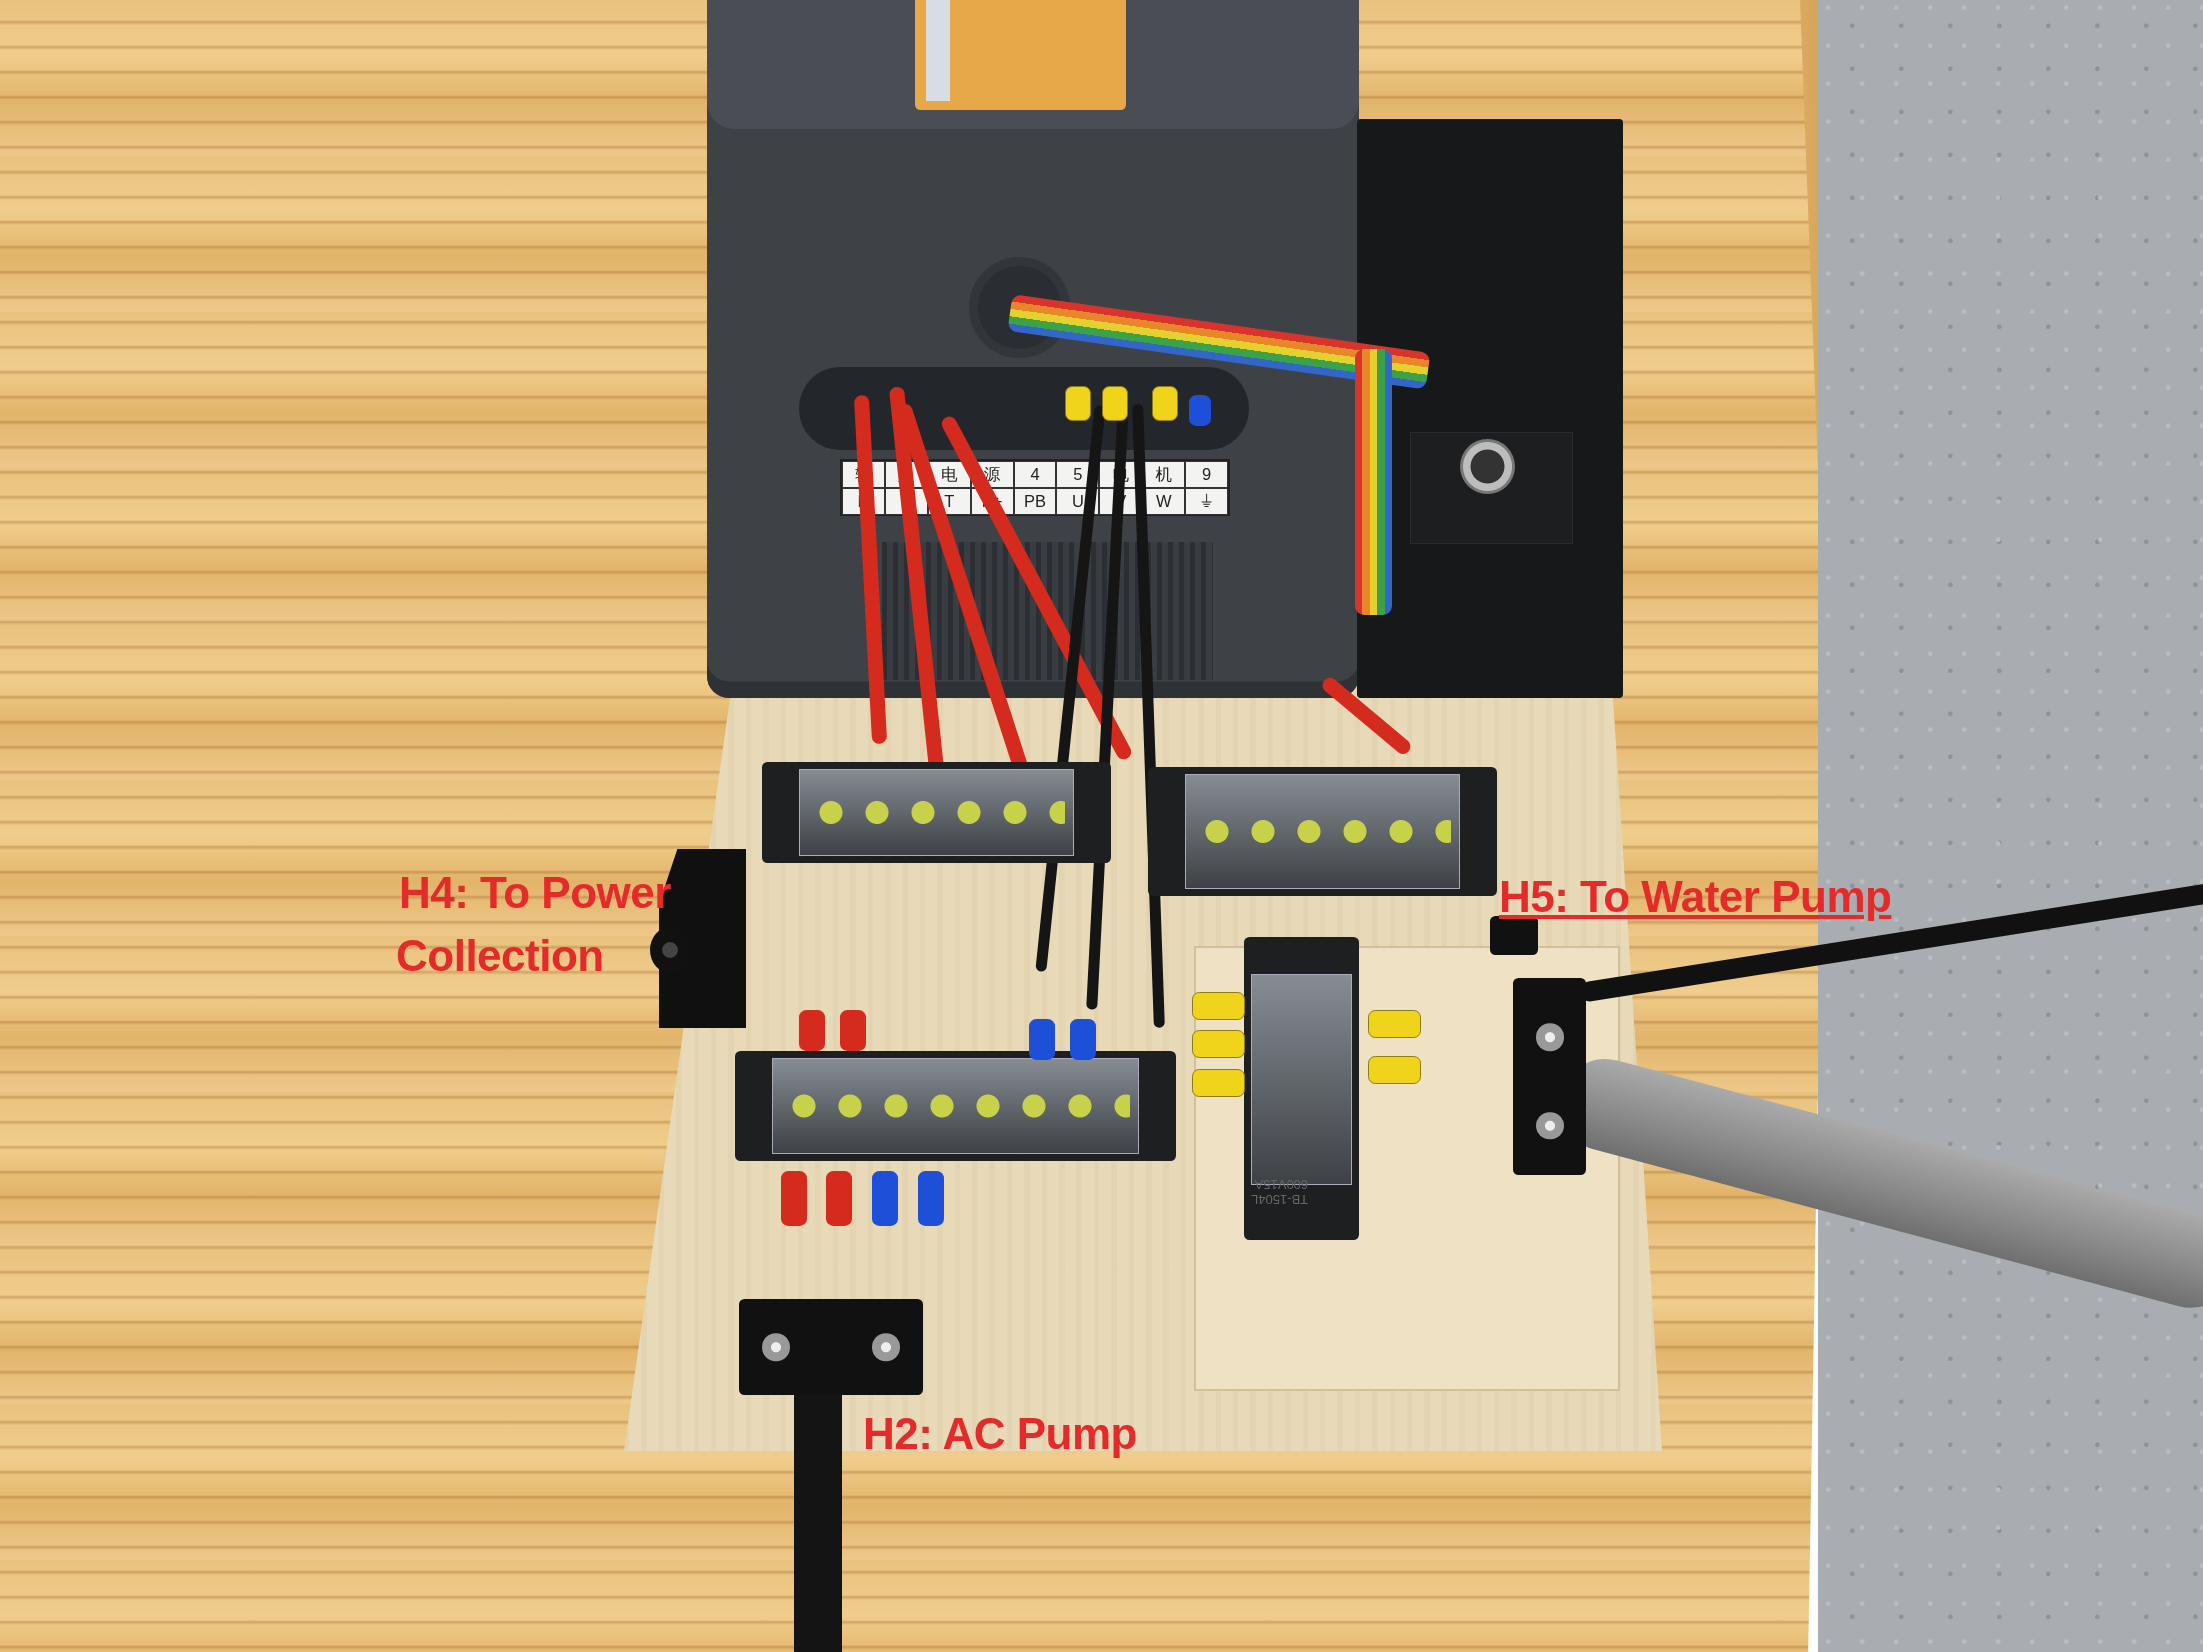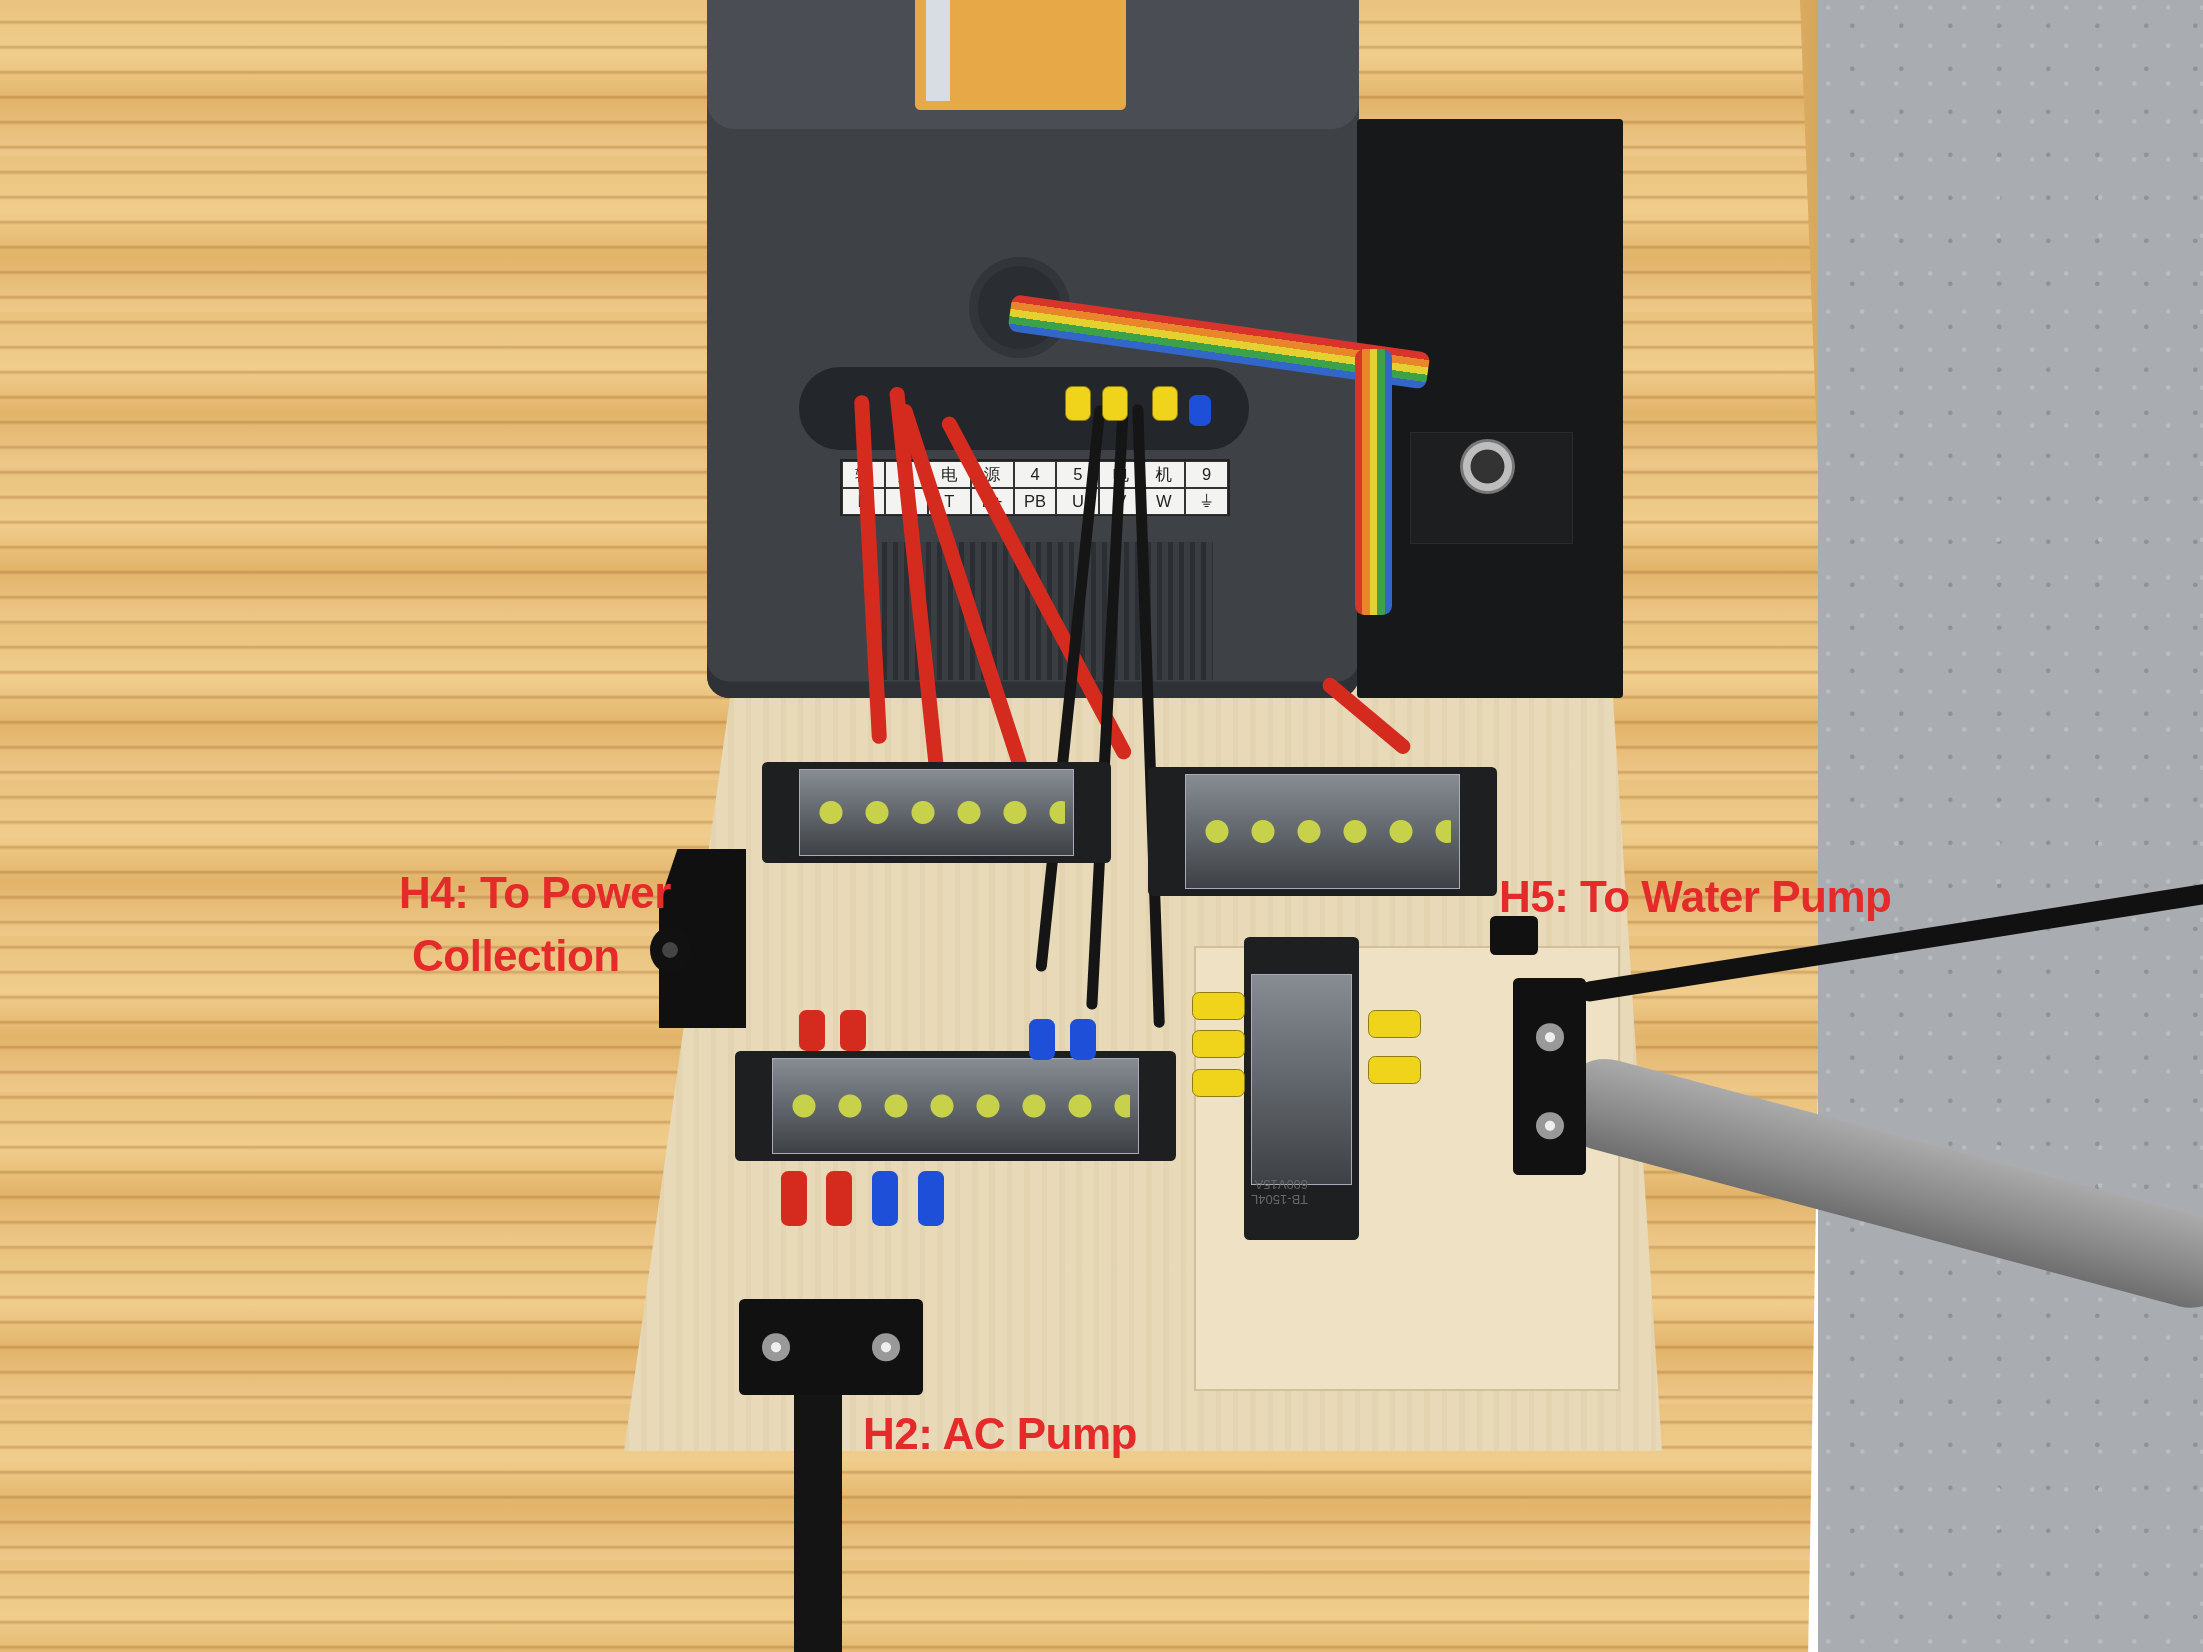--- a/index.html
+++ b/index.html
@@ -153,17 +153,17 @@
   <div class="clamp" style="left:1490px;top:916px;width:48px;height:39px;"></div>
   <div class="power-cord"></div>
   <div class="clamp" style="left:739px;top:1299px;width:184px;height:96px;">
     <div class="screw" style="left:23px;"></div>
       <div class="screw" style="left:133px;"></div>
   </div>
   <div class="dust-bracket"></div>
   <div class="dust-jack"></div>
 
   <div class="label" style="left:399px;top:866px;">H4: To Power</div>
-  <div class="label" style="left:412px;top:929px;text-align:right;">Collection</div>
-  <div class="label" style="left:1499px;top:870px;">H5: To Water Pump</div>
+  <div class="label" style="left:396px;top:929px;text-align:right;">Collection</div>
+  <div class="label" style="left:1499px;top:870px;text-decoration:underline;">H5: To Water Pump</div>
   <div class="label" style="left:863px;top:1407px;">H2: AC Pump</div>
 </div>
 
 
 </body></html>

